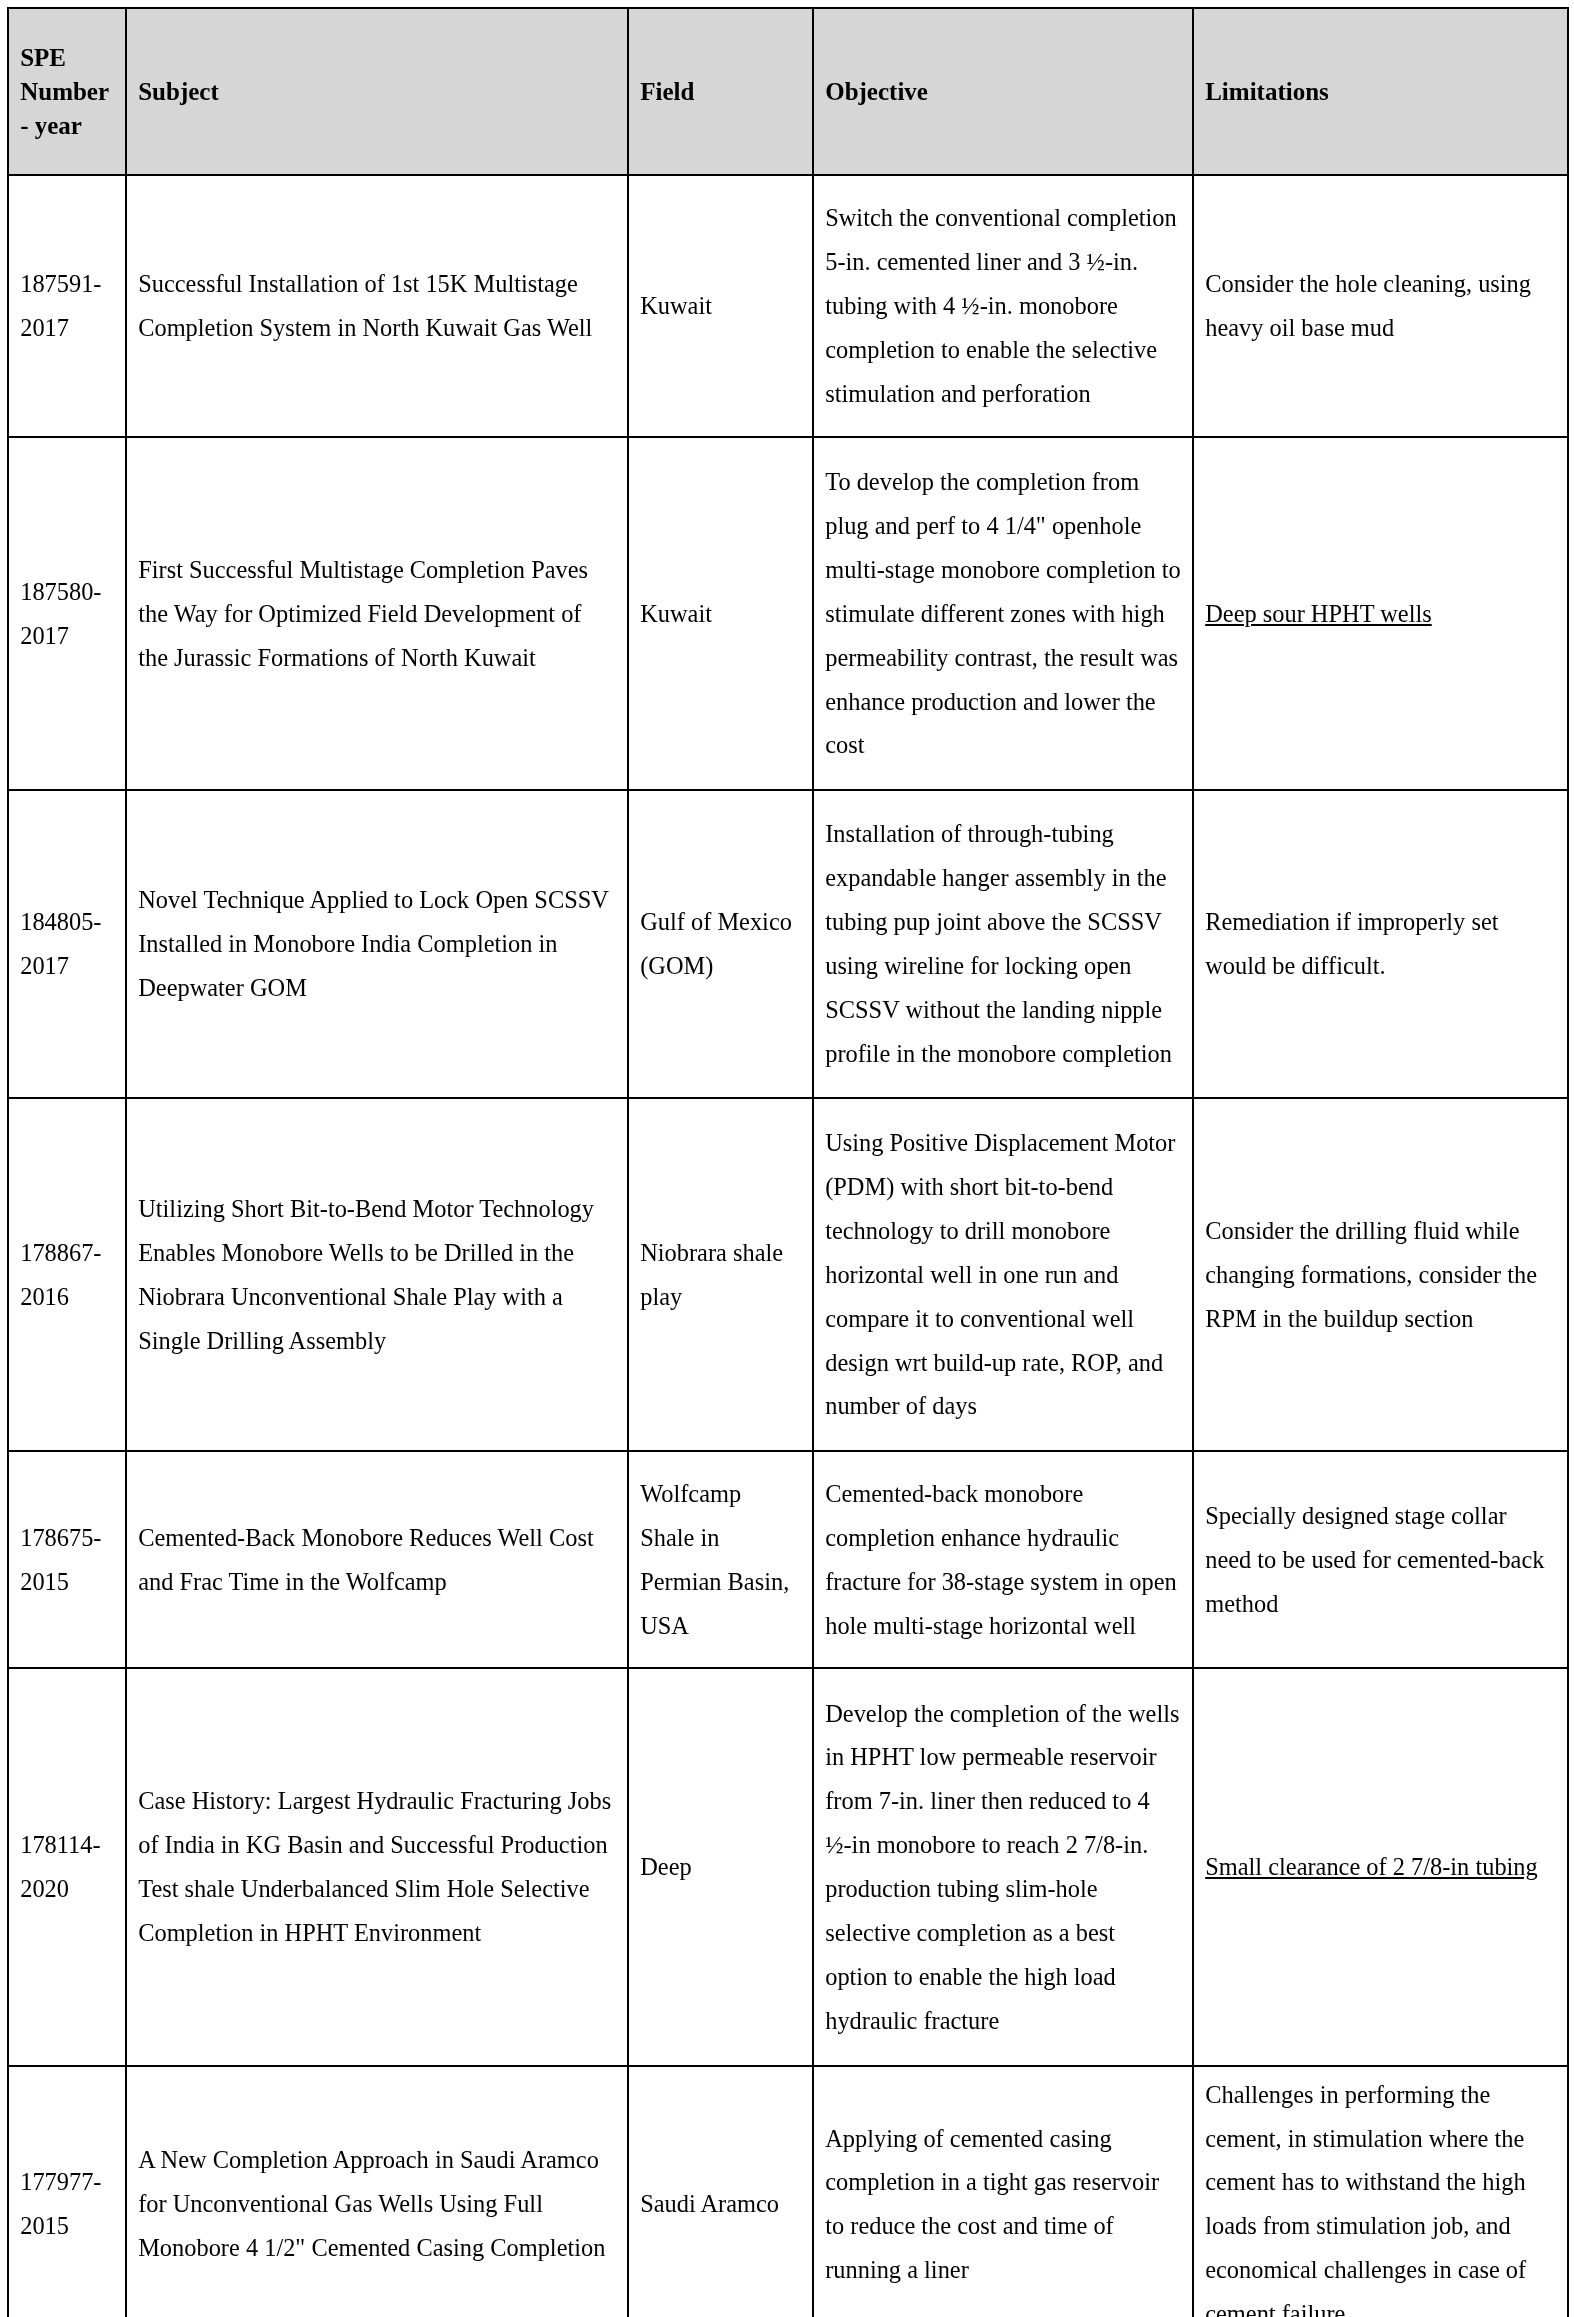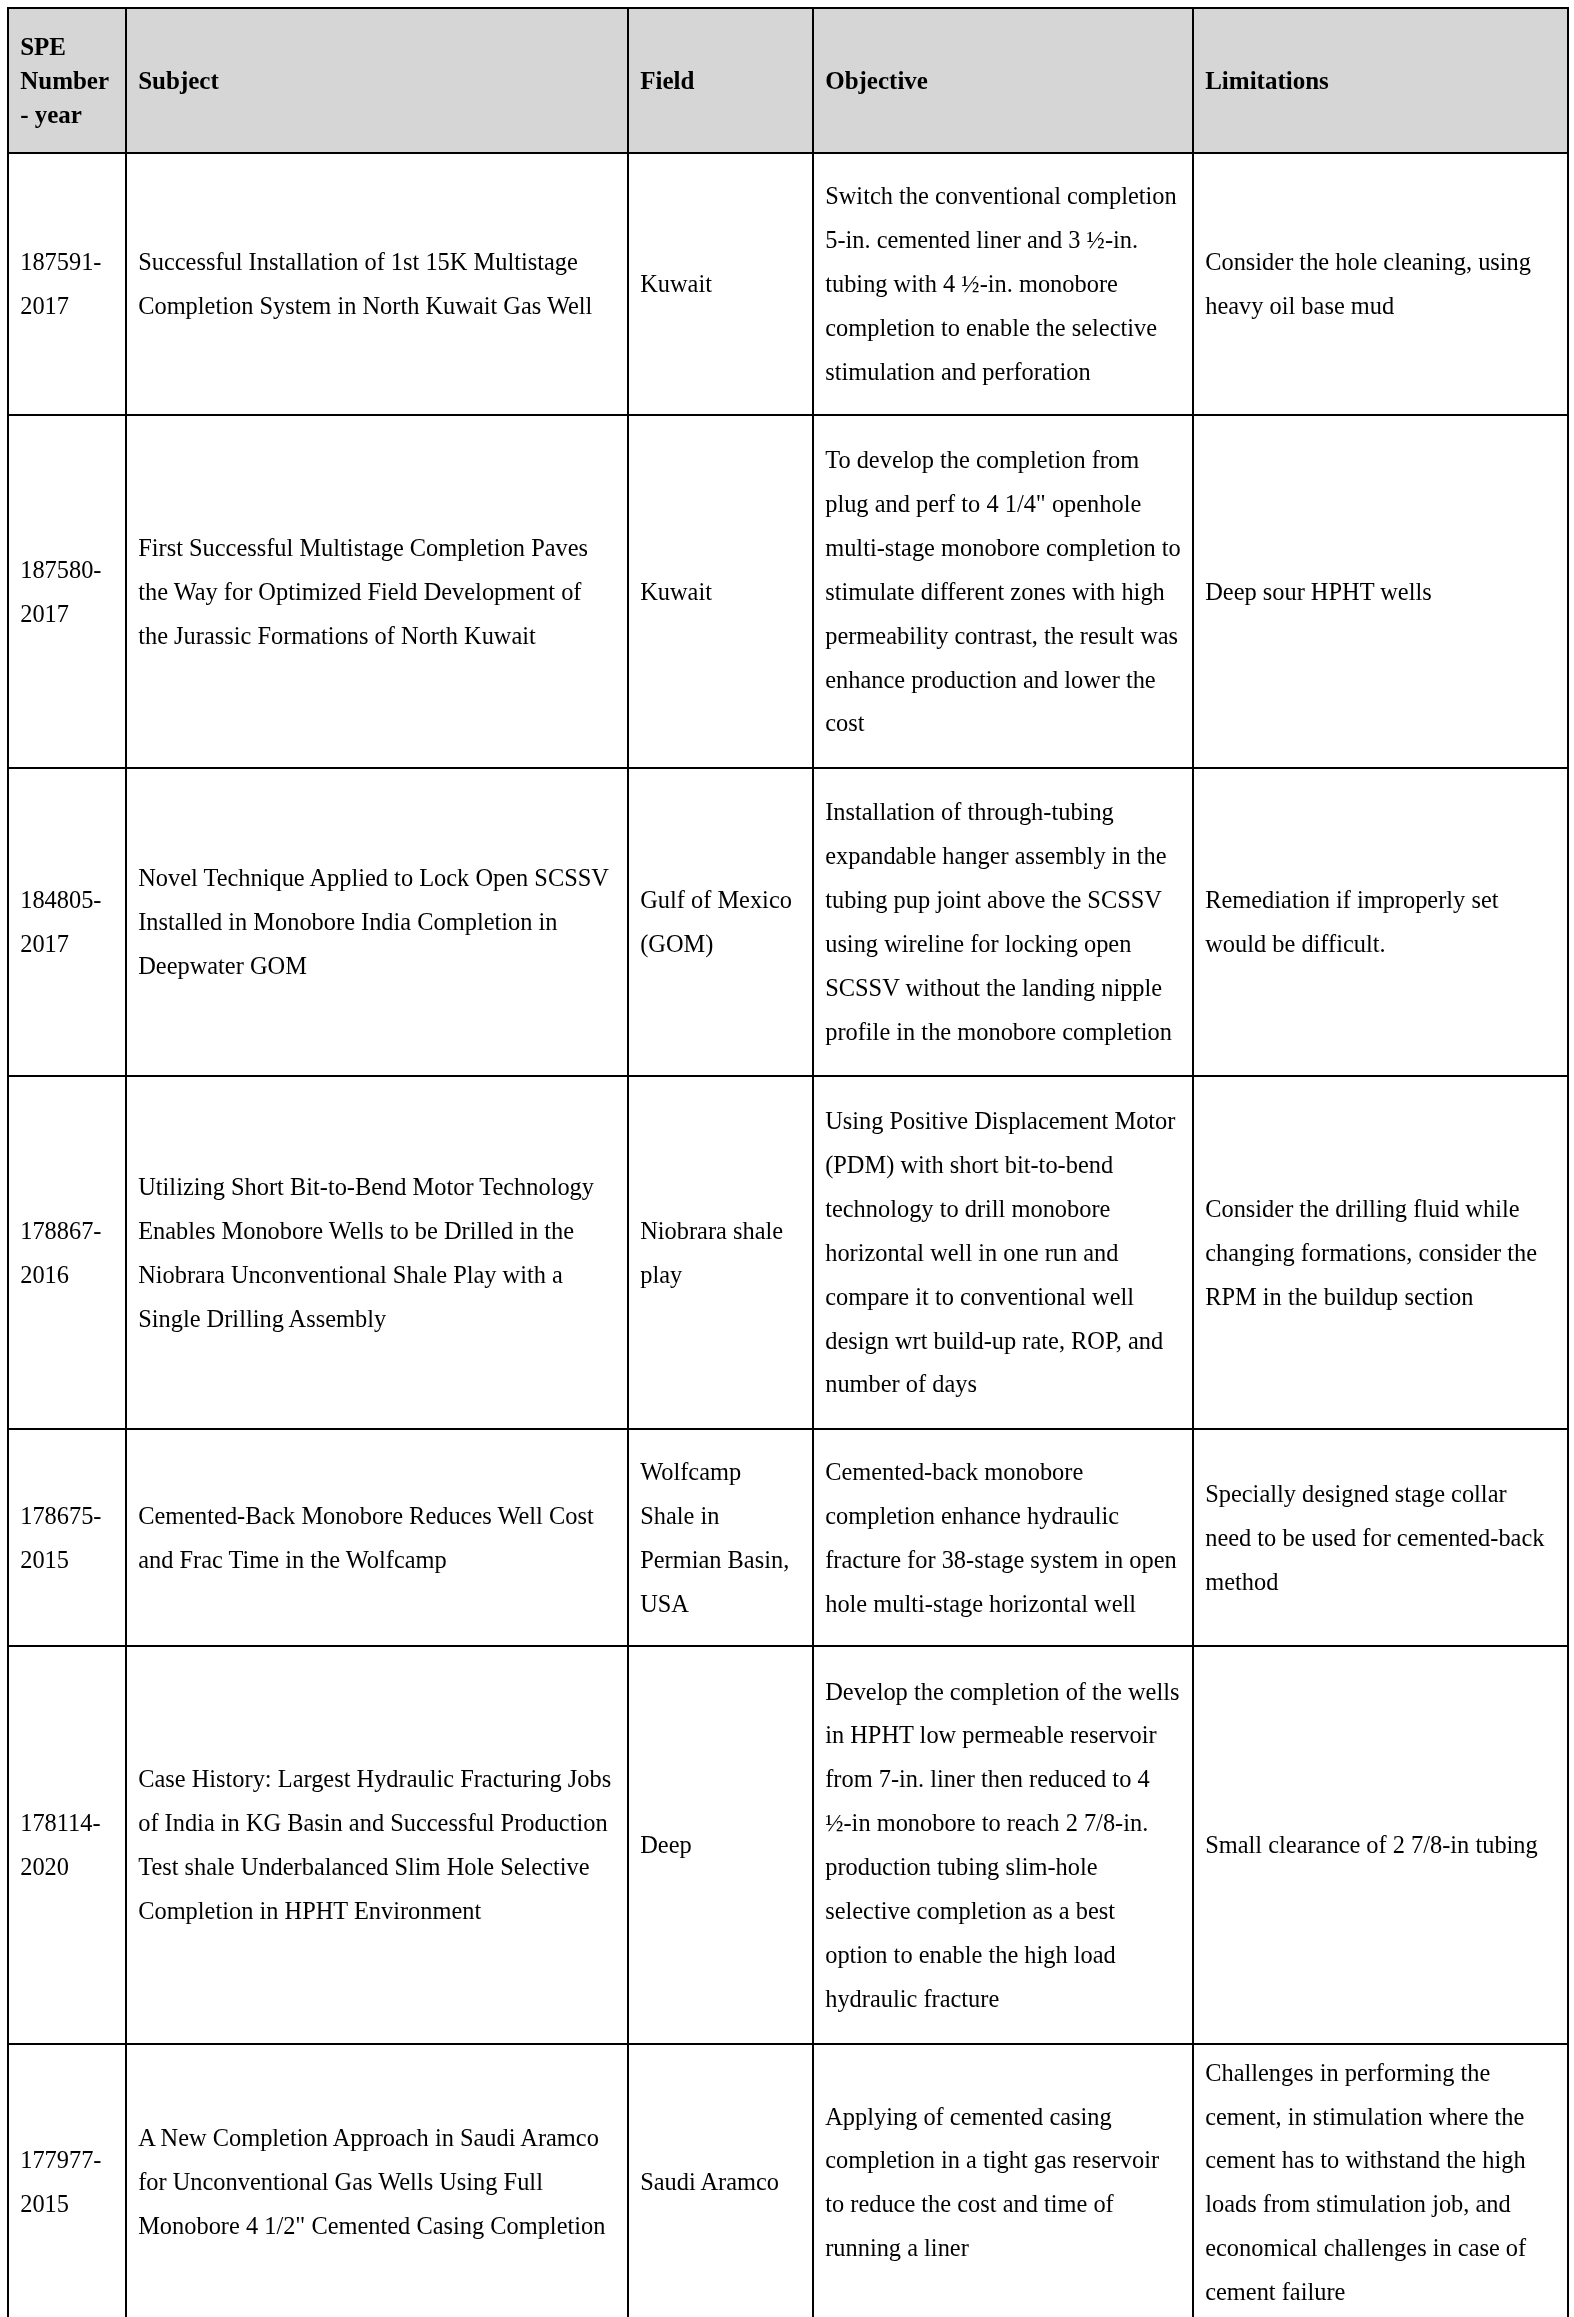--- a/index.html
+++ b/index.html
@@ -37,23 +37,24 @@
     line-height: 1.35;
   }
   table.spe-table td {
     font-size: 24.4px;
     line-height: 1.8;
     background: #ffffff;
     margin-left: 17px;
   }
   td.center-cell {
     text-align: center;
+    text-decoration: underline;
   }
   
-  tr.h-header { height: 145px; }
+  tr.h-header { height: 167px; }
   tr.h-r0 { height: 262px; }
   tr.h-r1 { height: 353px; }
   tr.h-r2 { height: 308px; }
   tr.h-r3 { height: 353px; }
   tr.h-r4 { height: 217px; }
   tr.h-r5 { height: 398px; }
   tr.h-r6 { height: 262px; }
 </style>
 </head>
 <body>

